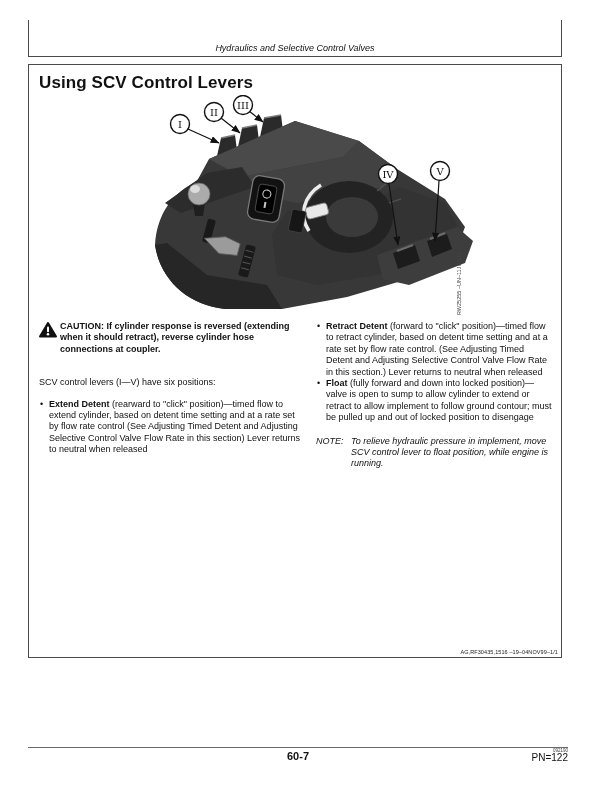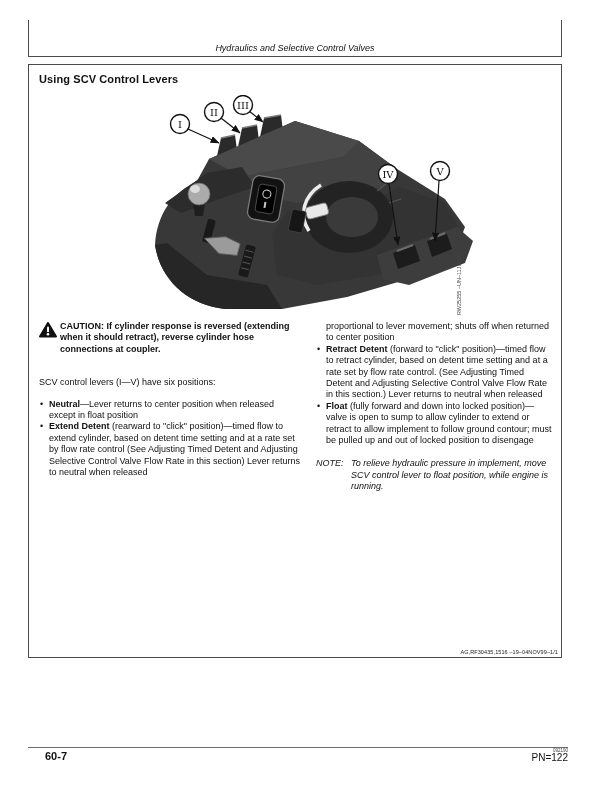--- a/index.html
+++ b/index.html
@@ -14,21 +14,21 @@
     border-left:1px solid #4a4a4a; border-right:1px solid #4a4a4a;
     border-bottom:1.5px solid #4a4a4a; box-sizing:border-box;
     display:flex; align-items:flex-end; justify-content:center;
     font-style:italic; font-size:9px; padding-bottom:3px;
   }
   
   .content-box {
     position:absolute; left:28px; top:64px; width:534px; height:594px;
     border:1px solid #4a4a4a; box-sizing:border-box;
   }
-  .section-title { position:absolute; left:10px; top:8px; font-size:11px; font-weight:bold; letter-spacing:0.1px; }
+  .section-title { position:absolute; left:10px; top:8px; font-size:17px; font-weight:bold; letter-spacing:0.1px; }
   .figure { position:absolute; left:118px; top:30px; width:332px; height:226px; }
   
   .columns {
     position:absolute; left:10px; top:256px; width:514px;
     display:grid; grid-template-columns:264px 237px; column-gap:13px;
     font-size:9px; line-height:11.4px;
   }
   .caution { display:flex; gap:3px; font-weight:bold; }
   .caution .txt { width:238px; }
   .warn-icon { flex:0 0 18px; padding-top:1px; }
@@ -36,21 +36,21 @@
   ul.poslist { margin:0; padding:0; list-style:none; }
   ul.poslist li { padding-left:10px; position:relative; }
   ul.poslist li::before { content:"\2022"; position:absolute; left:1px; top:0; }
   .b { font-weight:bold; }
   .continuation { padding-left:10px; }
   .note { margin-top:12px; font-style:italic; padding-left:35px; position:relative; }
   .note .note-label { position:absolute; left:0; top:0; }
   .citation { position:absolute; right:3px; bottom:2px; font-size:5.5px; color:#222; letter-spacing:0.1px; }
   
   .footer-rule { position:absolute; left:28px; top:747px; width:540px; border-top:1.5px solid #6a6a6a; }
-  .page-number { position:absolute; left:45px; top:750px; width:540px; font-weight:bold; font-size:11px; }
+  .page-number { position:absolute; left:28px; top:750px; width:540px; text-align:center; font-weight:bold; font-size:11px; }
   .footer-right { position:absolute; left:28px; top:748px; width:540px; text-align:right; }
   .print-code { font-size:4.5px; line-height:5px; color:#444; }
   .pn { font-size:10px; line-height:9px; color:#111; }
 </style>
 </head>
 <body>
 
 <div class="page">
 
   <div class="running-header">
@@ -169,27 +169,25 @@
               <rect x="8" y="4.6" width="2" height="5.6" rx="1" fill="#fff"></rect>
               <circle cx="9" cy="12.3" r="1.3" fill="#fff"></circle>
             </svg>
           </span>
           <span class="txt"><span class="b">CAUTION:</span><span> If cylinder response is reversed (extending when it should retract), reverse cylinder hose connections at coupler.</span></span>
         </div>
 
         <div class="intro">SCV control levers (I—V) have six positions:</div>
 
         <ul class="poslist">
-          <li><span class="b">Neutral</span><span>—Lever returns to center position when released except in float position</span></li>
           <li><span class="b">Extend Detent</span><span> (rearward to "click" position)—timed flow to extend cylinder, based on detent time setting and at a rate set by flow rate control (See Adjusting Timed Detent and Adjusting Selective Control Valve Flow Rate in this section) Lever returns to neutral when released</span></li>
         </ul>
       </div>
 
       <div>
-        <div class="continuation">proportional to lever movement; shuts off when returned to center position</div>
 
         <ul class="poslist">
           <li><span class="b">Retract Detent</span><span> (forward to "click" position)—timed flow to retract cylinder, based on detent time setting and at a rate set by flow rate control. (See Adjusting Timed Detent and Adjusting Selective Control Valve Flow Rate in this section.) Lever returns to neutral when released</span></li>
           <li><span class="b">Float</span><span> (fully forward and down into locked position)—valve is open to sump to allow cylinder to extend or retract to allow implement to follow ground contour; must be pulled up and out of locked position to disengage</span></li>
         </ul>
 
         <div class="note">
           <span class="note-label">NOTE:</span>
           <span>To relieve hydraulic pressure in implement, move SCV control lever to float position, while engine is running.</span>
         </div>

